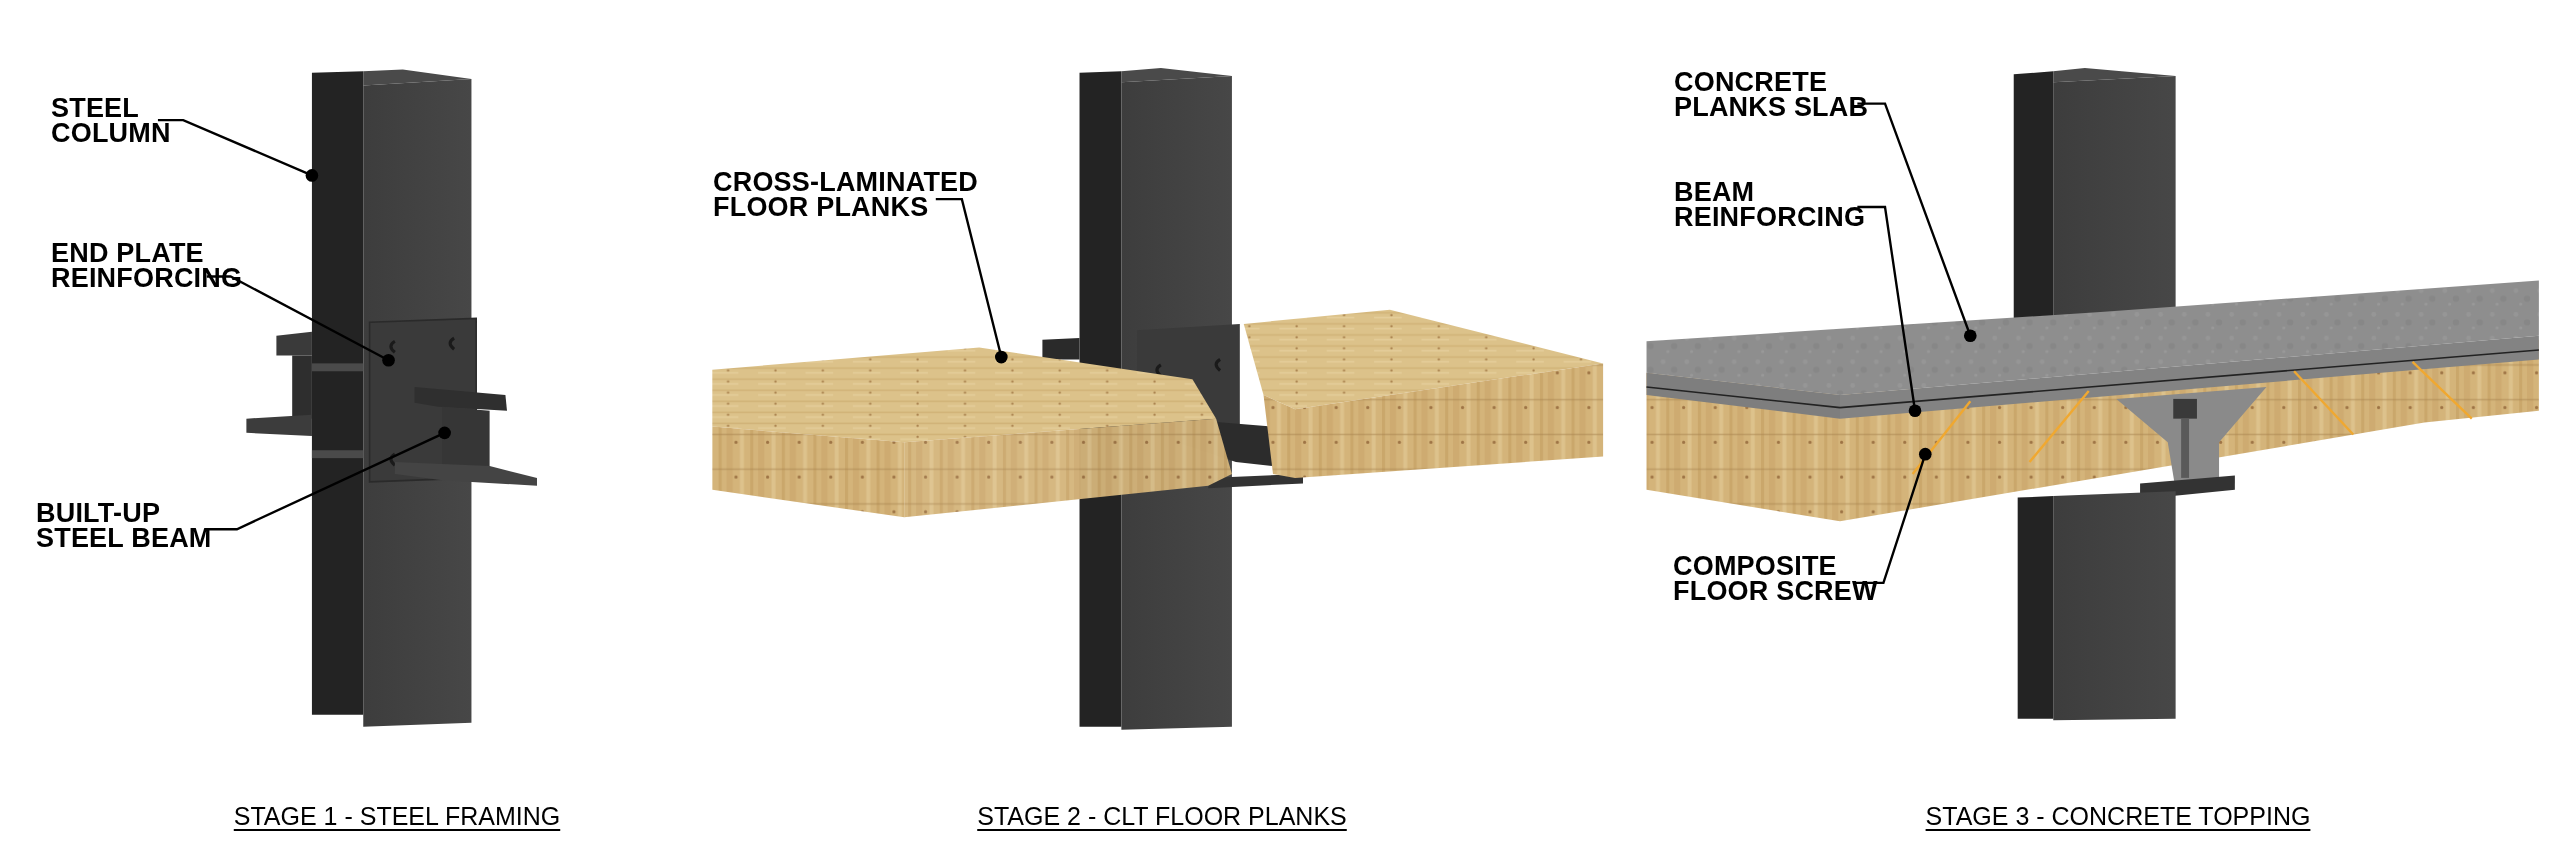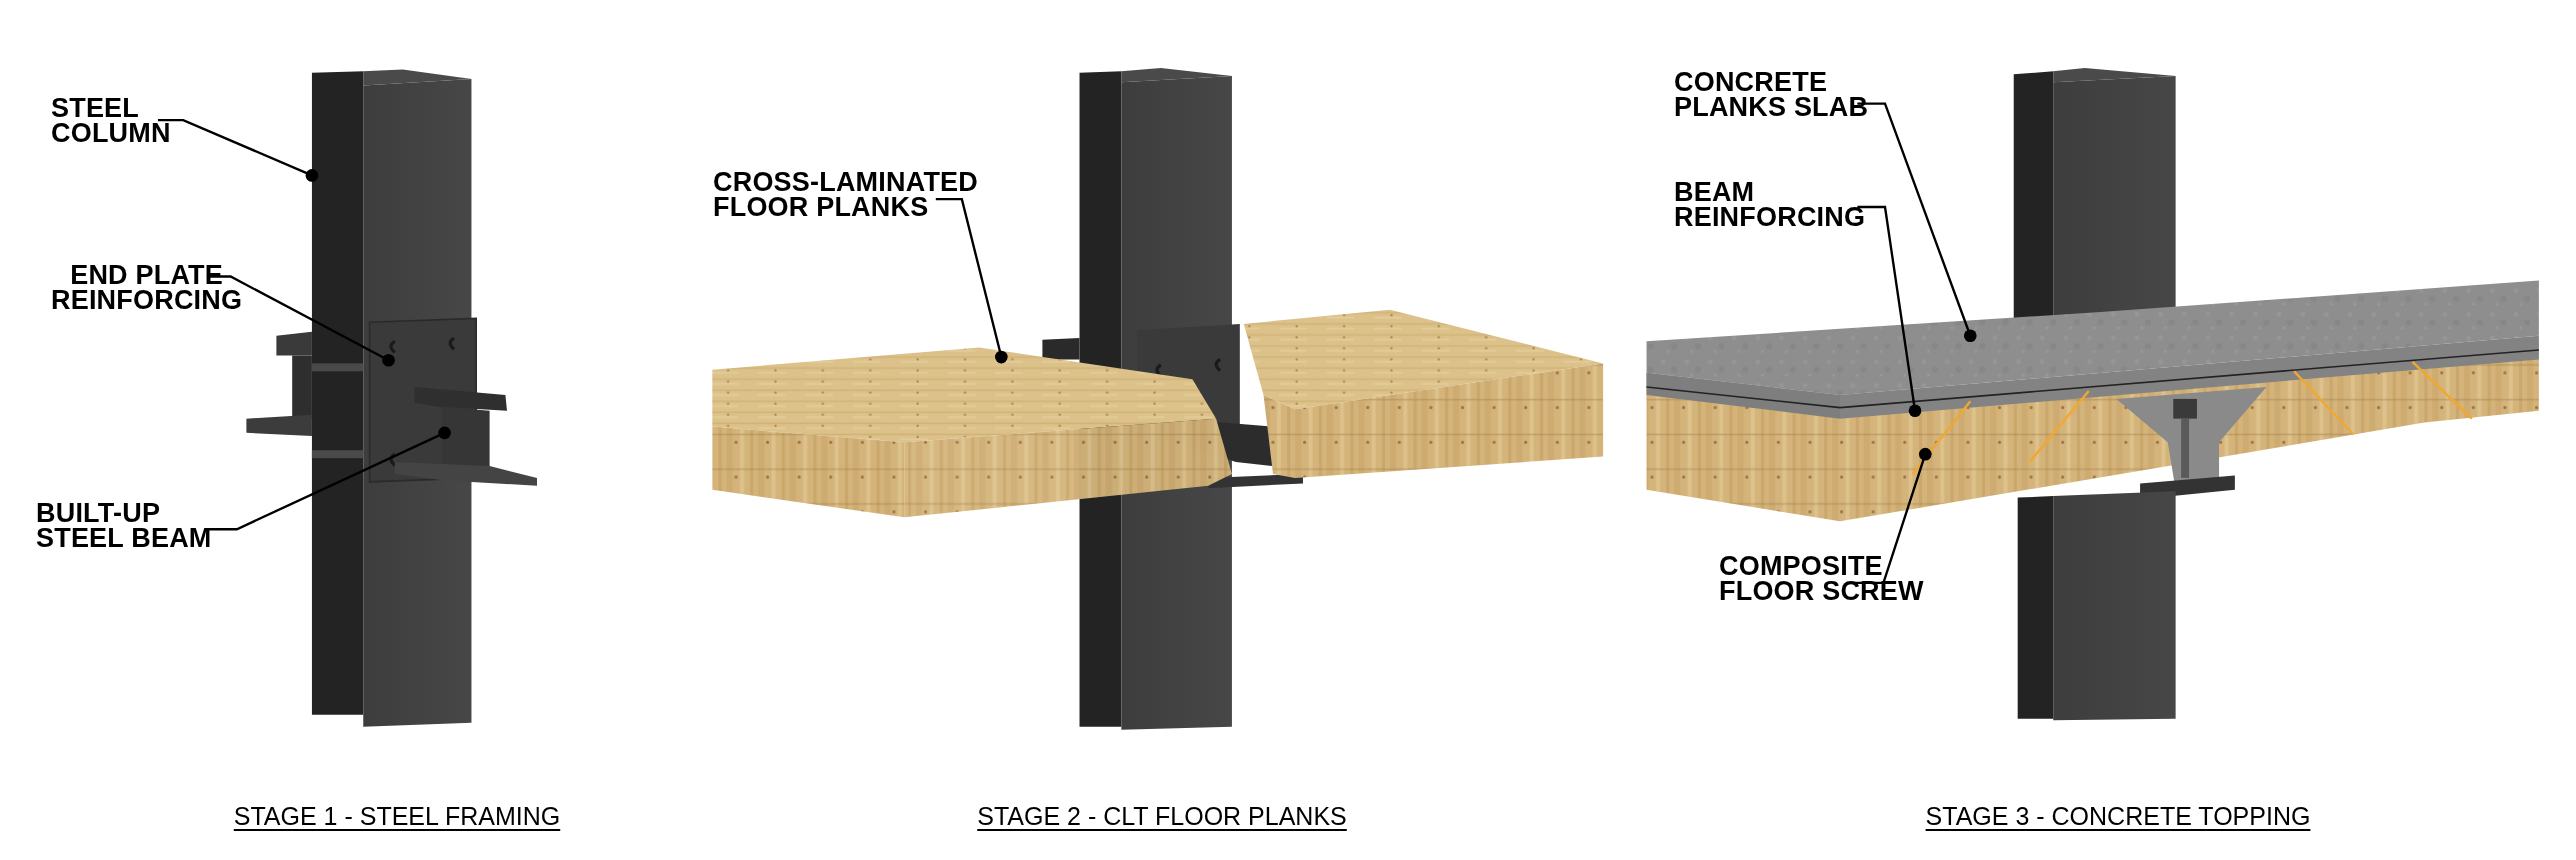--- a/index.html
+++ b/index.html
@@ -161,21 +161,21 @@
     <circle cx="2495" cy="425" r="8"></circle>
     <circle cx="2425" cy="520" r="8"></circle>
     <circle cx="2438" cy="575" r="8"></circle>
   </g>
 </svg>
 
 <div class="label" style="left:51px; top:96px;">
   <span>STEEL</span>
   <span>COLUMN</span>
 </div>
-<div class="label" style="left:51px; top:263px;text-align:center;">
+<div class="label" style="left:51px; top:241px;">
   <span>END PLATE</span>
   <span>REINFORCING</span>
 </div>
 <div class="label" style="left:36px; top:501px;">
   <span>BUILT-UP</span>
   <span>STEEL BEAM</span>
 </div>
 
 <div class="label" style="left:713px; top:170px;">
   <span>CROSS-LAMINATED</span>
@@ -183,21 +183,21 @@
 </div>
 
 <div class="label" style="left:1674px; top:70px;">
   <span>CONCRETE</span>
   <span>PLANKS SLAB</span>
 </div>
 <div class="label" style="left:1674px; top:180px;">
   <span>BEAM</span>
   <span>REINFORCING</span>
 </div>
-<div class="label" style="left:1673px; top:554px;margin-left:46px;">
+<div class="label" style="left:1673px; top:554px;">
   <span>COMPOSITE</span>
   <span>FLOOR SCREW</span>
 </div>
 
 <div class="caption" style="left:397px; top:802px;">STAGE 1 - STEEL FRAMING</div>
 <div class="caption" style="left:1162px; top:802px;">STAGE 2 - CLT FLOOR PLANKS</div>
 <div class="caption" style="left:2087px; top:802px;margin-left:31px;">STAGE 3 - CONCRETE TOPPING</div>
 
 
 </body></html>

